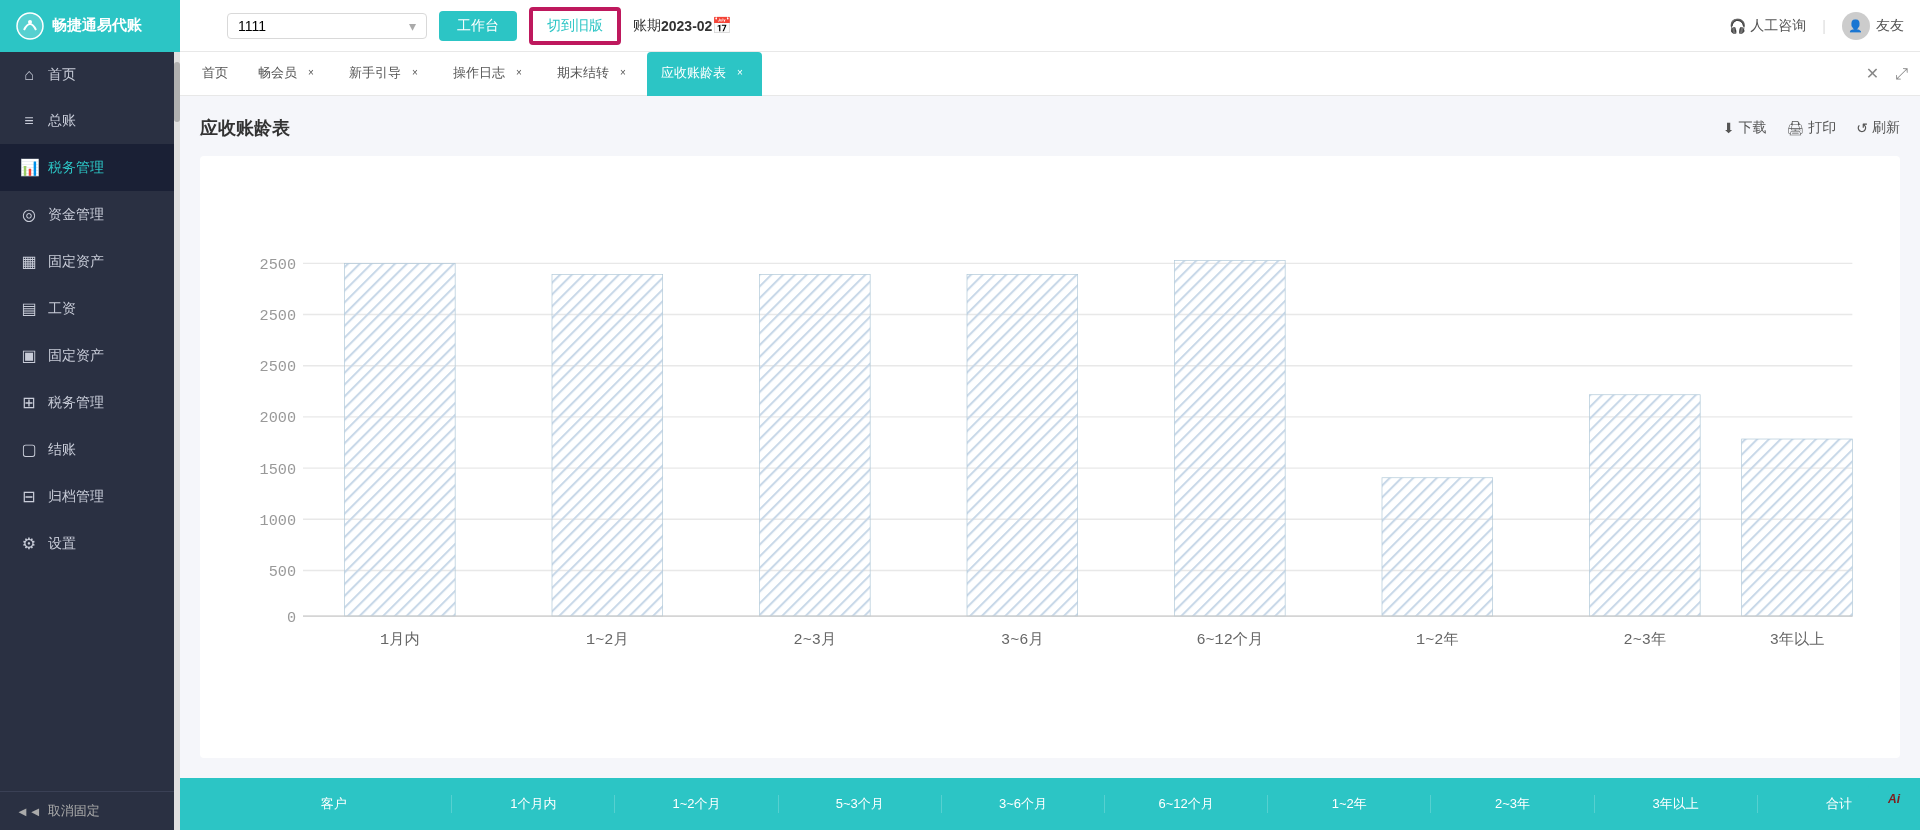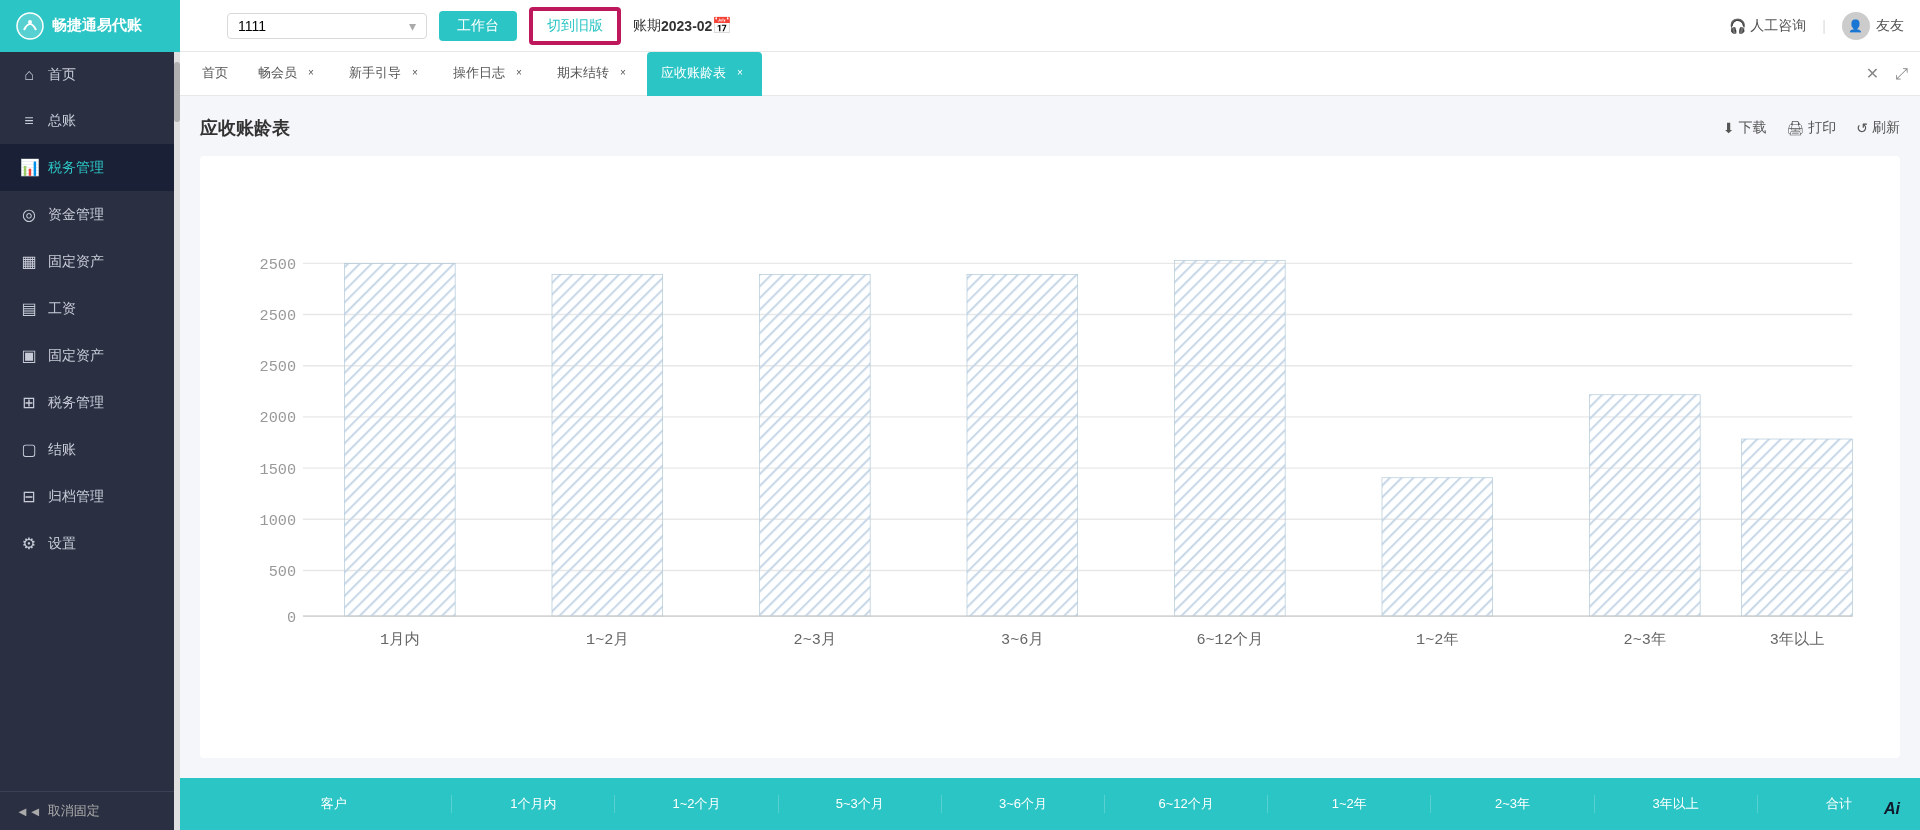--- a/index.html
+++ b/index.html
@@ -275,26 +275,26 @@
       font-size: 13px;
       border-right: 1px solid rgba(255,255,255,0.2);
       padding: 0 8px;
     }
     .table-header .th:first-child { flex: 1.5; }
     .table-header .th:last-child { border-right: none; }
 
     
     .ai-badge {
       position: fixed;
-      bottom: 4px;
+      bottom: 16px;
       right: 0;
       background: #2cc5c5;
-      color: #0f172a;
+      color: #7f1d1d;
       padding: 8px 20px;
-      font-size: 16px;
+      font-size: 12px;
       font-style: italic;
       font-weight: bold;
       border-radius: 4px 0 0 0;
     }
 
     .scrollbar-indicator {
       position: absolute;
       right: 0;
       top: 0;
       bottom: 0;

